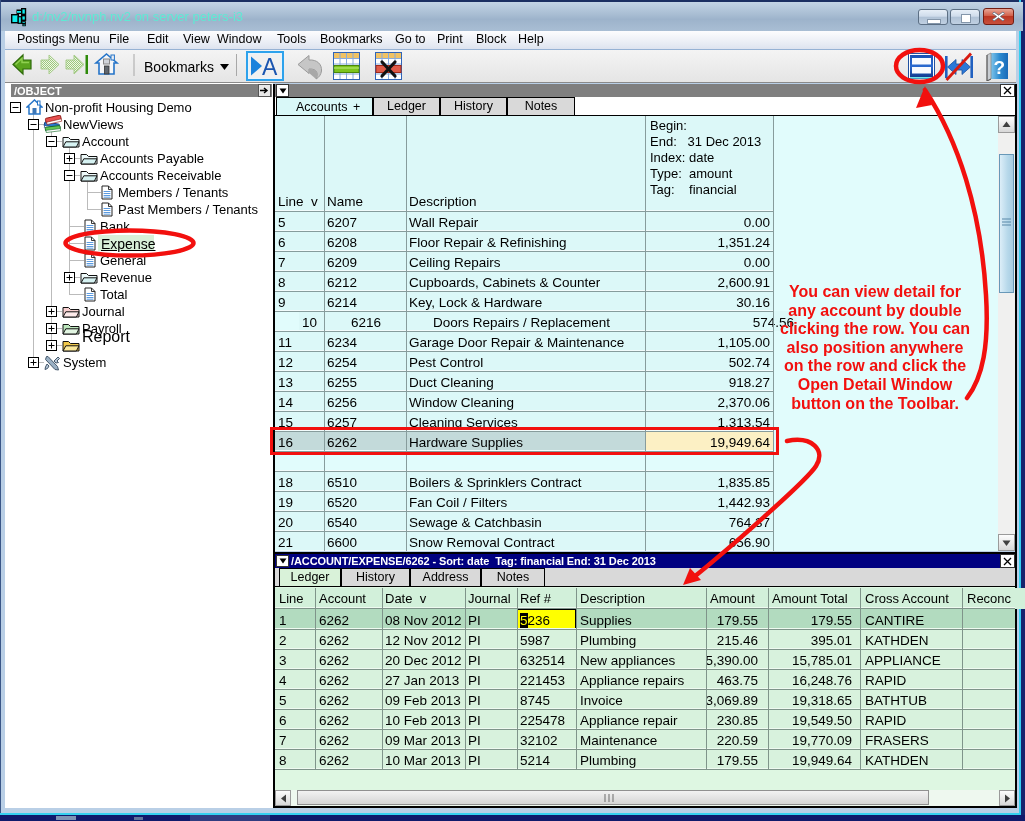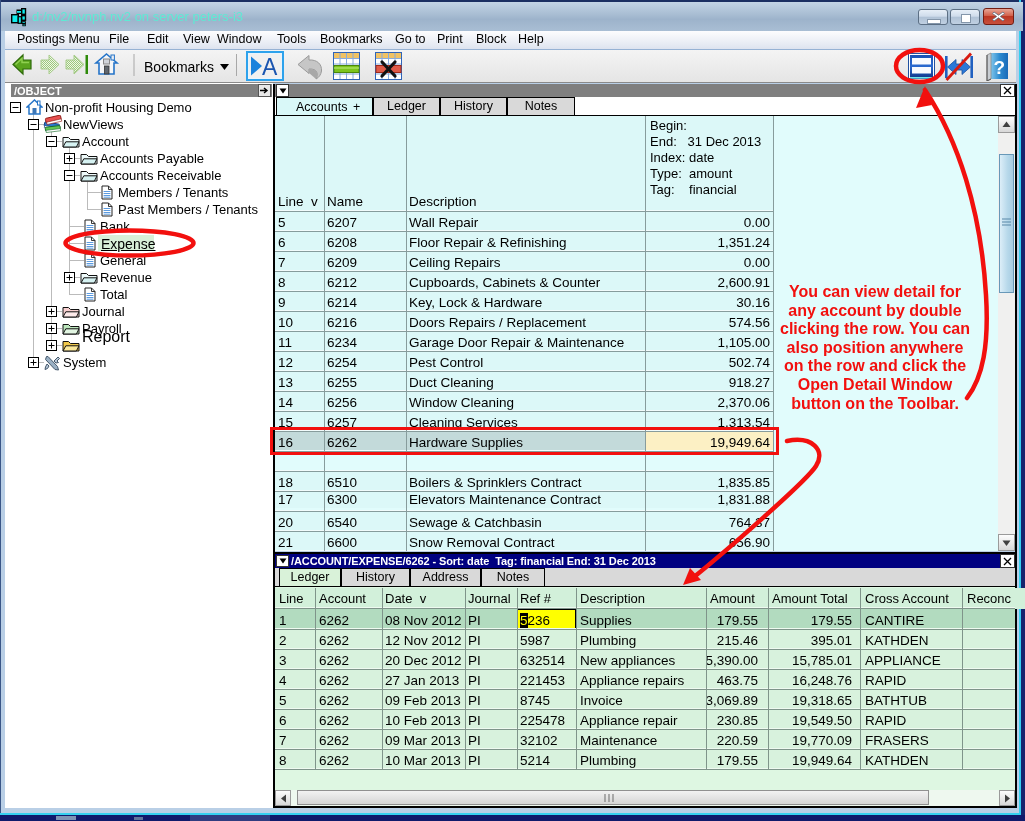--- a/index.html
+++ b/index.html
@@ -417,21 +417,21 @@
       <span class="tn">6212</span>
       <span class="tdd">Cupboards, Cabinets &amp; Counter</span>
       <span class="ta">2,600.91</span>
     </div>
 <div class="trow ro" style="top:291px;">
       <span class="tl">9</span>
       <span class="tn">6214</span>
       <span class="tdd">Key, Lock &amp; Hardware</span>
       <span class="ta">30.16</span>
     </div>
-<div class="trow re" style="top:311px;">
+<div class="trow re" style="top:311px;margin-left:24px;">
       <span class="tl">10</span>
       <span class="tn">6216</span>
       <span class="tdd">Doors Repairs / Replacement</span>
       <span class="ta">574.56</span>
     </div>
 <div class="trow ro" style="top:331px;">
       <span class="tl">11</span>
       <span class="tn">6234</span>
       <span class="tdd">Garage Door Repair &amp; Maintenance</span>
       <span class="ta">1,105.00</span>
@@ -471,20 +471,26 @@
       <span class="tl">17</span>
       <span class="tn">6300</span>
       <span class="tdd">Elevators Maintenance Contract</span>
       <span class="ta">1,831.88</span>
     </div>
 <div class="trow re" style="top:471px;">
       <span class="tl">18</span>
       <span class="tn">6510</span>
       <span class="tdd">Boilers &amp; Sprinklers Contract</span>
       <span class="ta">1,835.85</span>
+    </div>
+<div class="trow ro" style="top:491px;">
+      <span class="tl">19</span>
+      <span class="tn">6520</span>
+      <span class="tdd">Fan Coil / Filters</span>
+      <span class="ta">1,442.93</span>
     </div>
 <div class="trow re" style="top:511px;">
       <span class="tl">20</span>
       <span class="tn">6540</span>
       <span class="tdd">Sewage &amp; Catchbasin</span>
       <span class="ta">764.37</span>
     </div>
 <div class="trow ro" style="top:531px;">
       <span class="tl">21</span>
       <span class="tn">6600</span>

